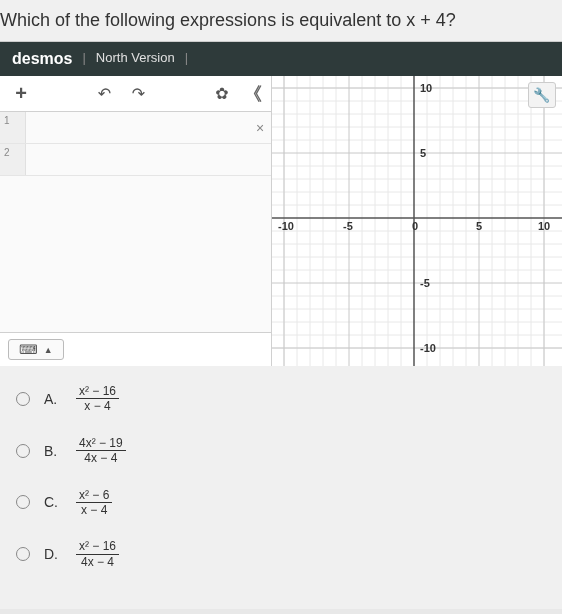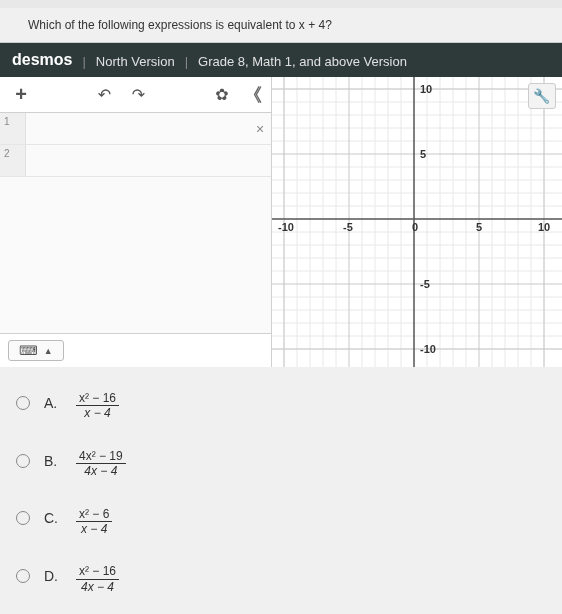--- a/index.html
+++ b/index.html
@@ -4,33 +4,32 @@
 <style>
   * { box-sizing: border-box; margin: 0; padding: 0; }
   body {
     font-family: Arial, Helvetica, sans-serif;
     width: 562px;
     height: 614px;
     background: #e8e8e8;
     overflow: hidden;
   }
   .question-bar {
-    padding: 10px 28px;
-    font-size: 12px;
+    padding: 10px 0;
+    font-size: 18px;
     color: #333;
     background: #f0f0f0;
     border-bottom: 1px solid #ccc;
-    margin-top: 8px;
   }
   .header {
     background: #2e3a3a;
     color: #e0e0e0;
     padding: 8px 12px;
     display: flex;
-    align-items: flex-end;
+    align-items: flex-start;
     font-size: 13px;
   }
   .header .logo { font-weight: bold; font-size: 16px; color: #fff; }
   .header .divider { color: #888; margin: 0 10px; }
   .work-area {
     display: flex;
     background: #f7f7f7;
     height: 290px;
     position: relative;
   }
@@ -152,39 +151,37 @@
     border-radius: 50%;
     flex: none;
   }
   .choice-letter { width: 18px; }
   .frac {
     display: inline-flex;
     flex-direction: column;
     align-items: center;
     font-size: 12px;
     line-height: 1.2;
-    margin-top: 6px;
   }
   .frac .num { border-bottom: 1px solid #333; padding: 0 3px; }
-  .frac .den { padding: 0 3px; font-style: italic; }
+  .frac .den { padding: 0 3px; }
   .ax-text { font-family: Arial; font-size: 11px; fill: #333; font-weight: bold; }
 </style>
 </head>
 <body>
 
 <div class="question-bar">
   <span>Which of the following expressions is equivalent to x + 4?</span>
 </div>
 
 <div class="header">
   <span class="logo">desmos</span>
   <span class="divider">|</span>
   <span>North Version</span>
   <span class="divider">|</span>
-  <span>Grade 8, Math 1, and above Version</span>
 </div>
 
 <div class="work-area">
   <div class="left-panel">
     <div class="toolbar">
       <div class="tb-btn" style="font-size:20px;font-weight:bold">+</div>
       <div class="tb-spacer"></div>
       <div class="tb-btn">↶</div>
       <div class="tb-btn">↷</div>
       <div class="tb-spacer"></div>

